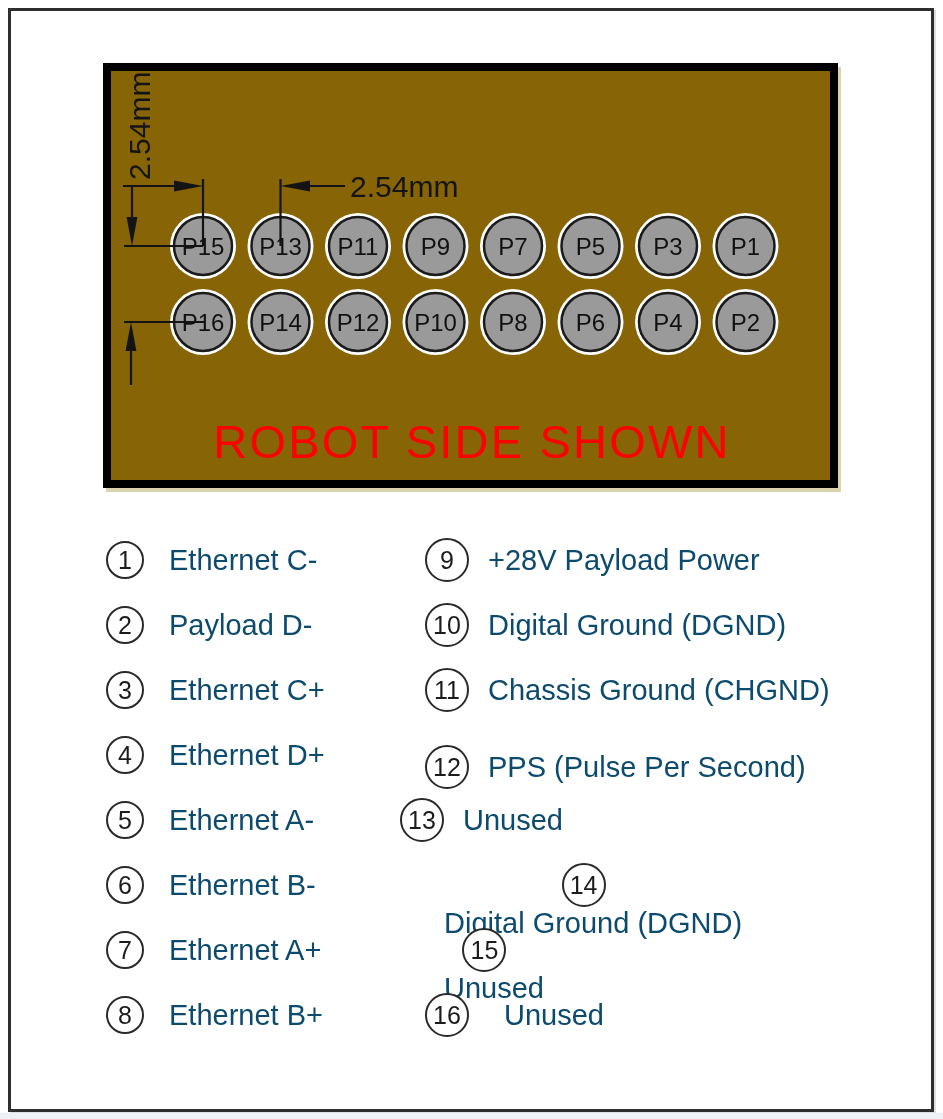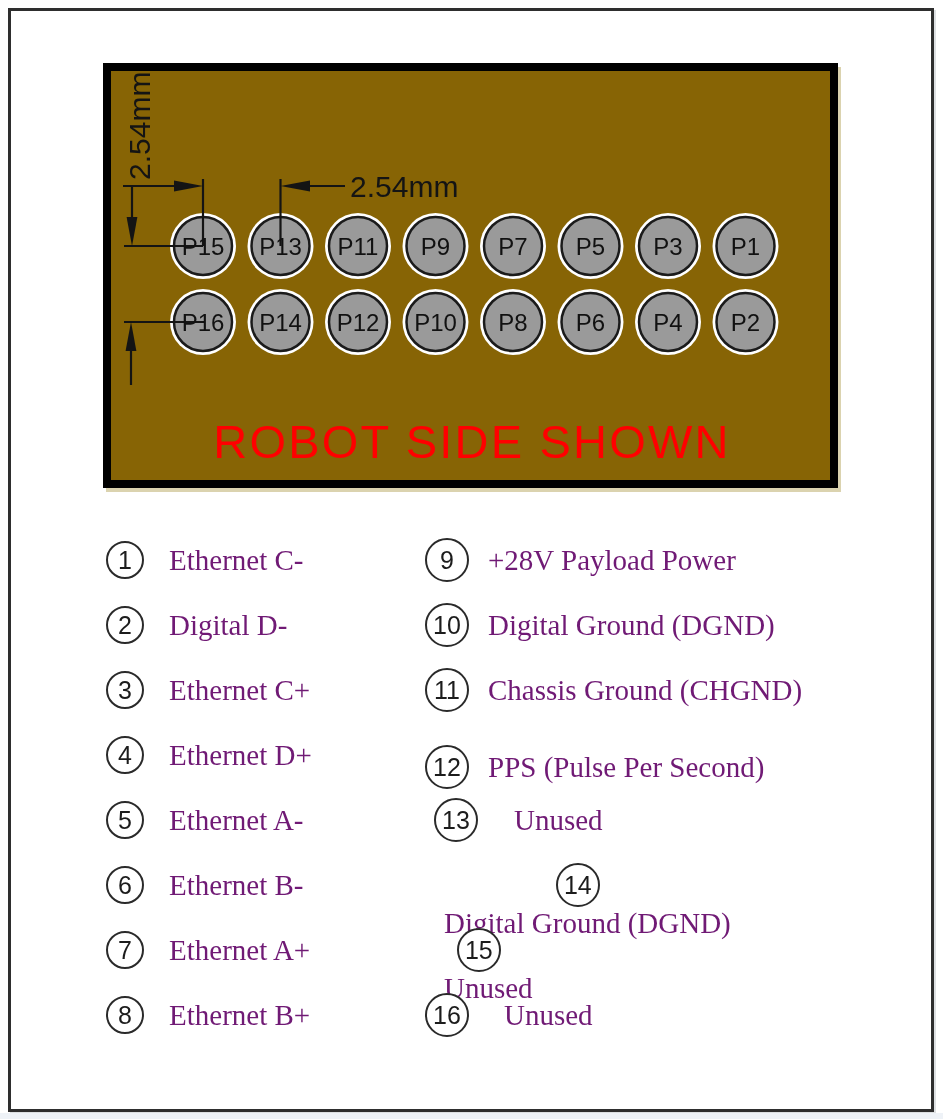--- a/index.html
+++ b/index.html
@@ -77,23 +77,22 @@
     border-radius: 50%;
     color: #1c1c1c;
     font-size: 25px;
     box-sizing: border-box;
     background: #ffffff;
     flex: 0 0 auto;
   }
   .col-left .legend-num { width: 38px; height: 38px; }
   .col-right .legend-num { width: 44px; height: 44px; }
   .legend-label {
-    color: #701a75;
+    color: #0c4a6e;
     font-size: 29px;
-    font-family: Liberation Serif, serif;
   }
   .col-left .legend-label { margin-left: 25px; }
   .col-right .legend-label { margin-left: 19px; }
 </style>
 </head>
 <body>
 
 <div class="canvas">
   <div class="page-frame"></div>
   <div class="bottom-strip"></div>
@@ -216,21 +215,21 @@
       <text class="side-label-text" x="369" y="395" fill="#ff0000">ROBOT SIDE SHOWN</text>
     </svg>
   </div>
 
   <div class="legend-item col-left" style="left:106px; top:541px;">
     <span class="legend-num">1</span>
     <span class="legend-label">Ethernet C-</span>
   </div>
   <div class="legend-item col-left" style="left:106px; top:606px;">
     <span class="legend-num">2</span>
-    <span class="legend-label">Digital D-</span>
+    <span class="legend-label">Payload D-</span>
   </div>
   <div class="legend-item col-left" style="left:106px; top:671px;">
     <span class="legend-num">3</span>
     <span class="legend-label">Ethernet C+</span>
   </div>
   <div class="legend-item col-left" style="left:106px; top:736px;">
     <span class="legend-num">4</span>
     <span class="legend-label">Ethernet D+</span>
   </div>
   <div class="legend-item col-left" style="left:106px; top:801px;">
@@ -259,21 +258,21 @@
     <span class="legend-label">Digital Ground (DGND)</span>
   </div>
   <div class="legend-item col-right" style="left:425px; top:668px;">
     <span class="legend-num">11</span>
     <span class="legend-label">Chassis Ground (CHGND)</span>
   </div>
   <div class="legend-item col-right" style="left:425px; top:733px;margin-top:12px;">
     <span class="legend-num">12</span>
     <span class="legend-label">PPS (Pulse Per Second)</span>
   </div>
-  <div class="legend-item col-right" style="left:434px; top:798px;gap:17px;">
+  <div class="legend-item col-right" style="left:400px; top:798px;">
     <span class="legend-num">13</span>
     <span class="legend-label">Unused</span>
   </div>
   <div class="legend-item col-right" style="left:425px; top:863px;flex-direction:column;">
     <span class="legend-num">14</span>
     <span class="legend-label">Digital Ground (DGND)</span>
   </div>
   <div class="legend-item col-right" style="left:425px; top:928px;flex-direction:column;">
     <span class="legend-num">15</span>
     <span class="legend-label">Unused</span>

